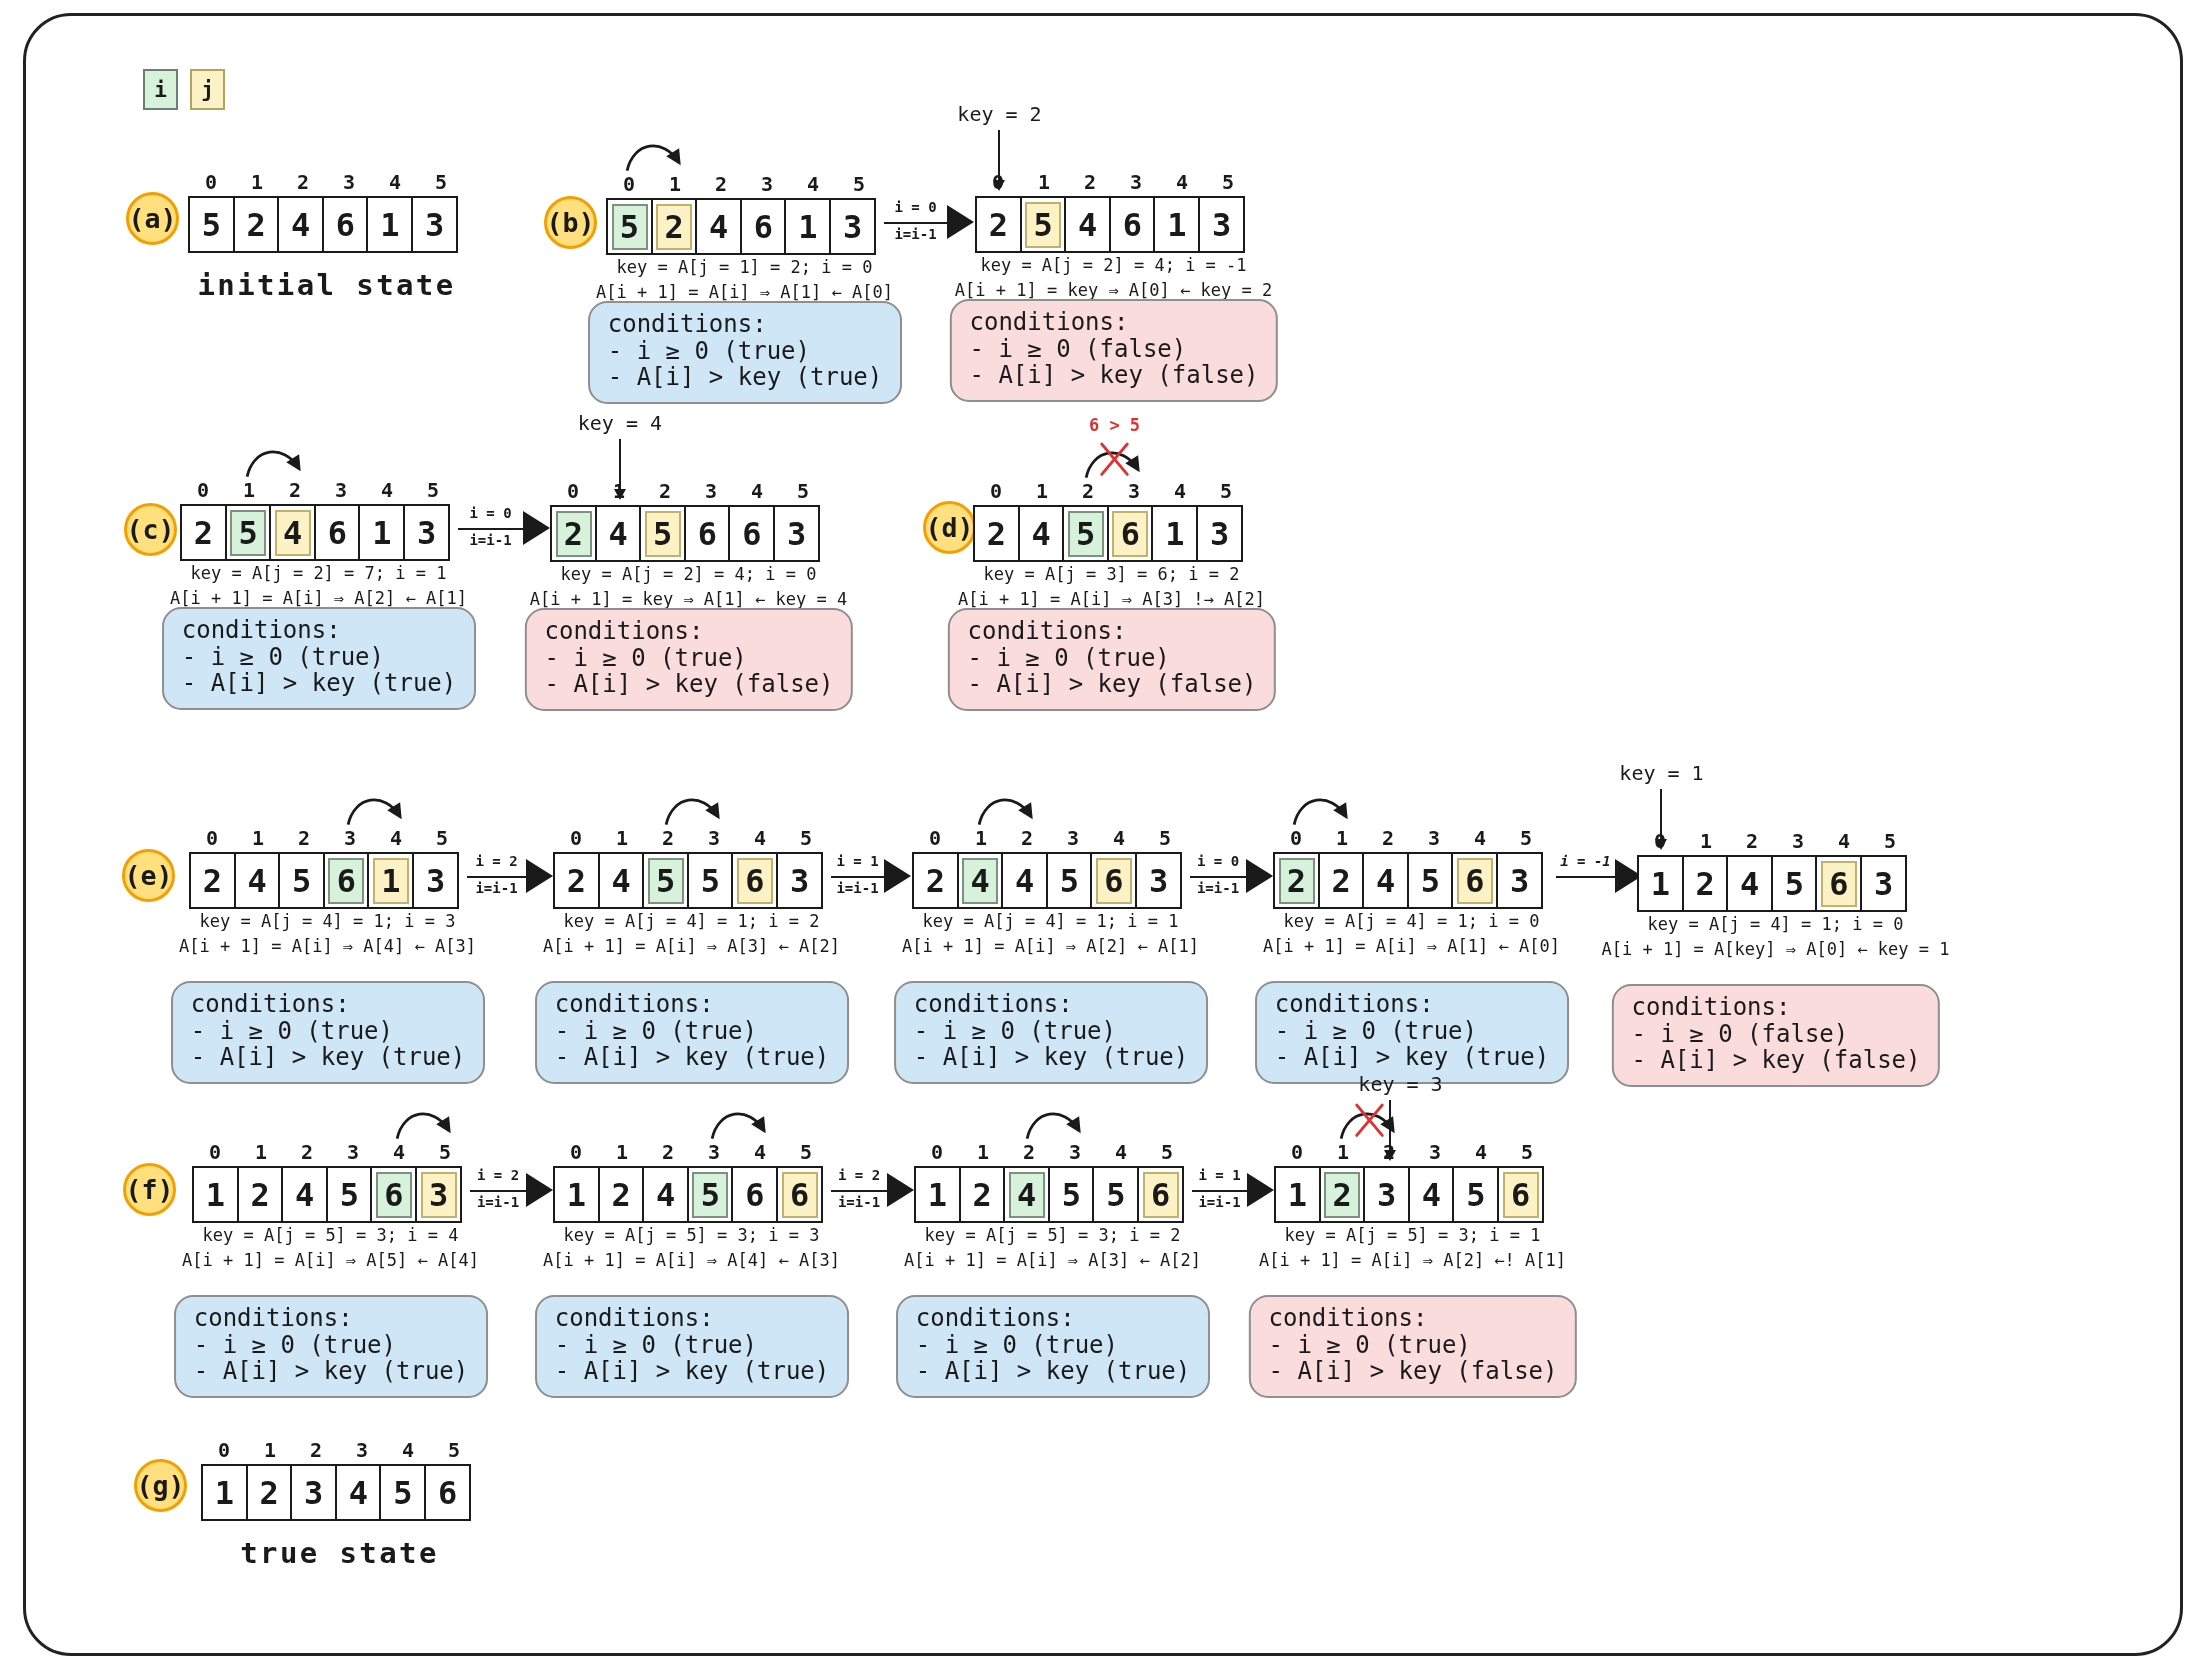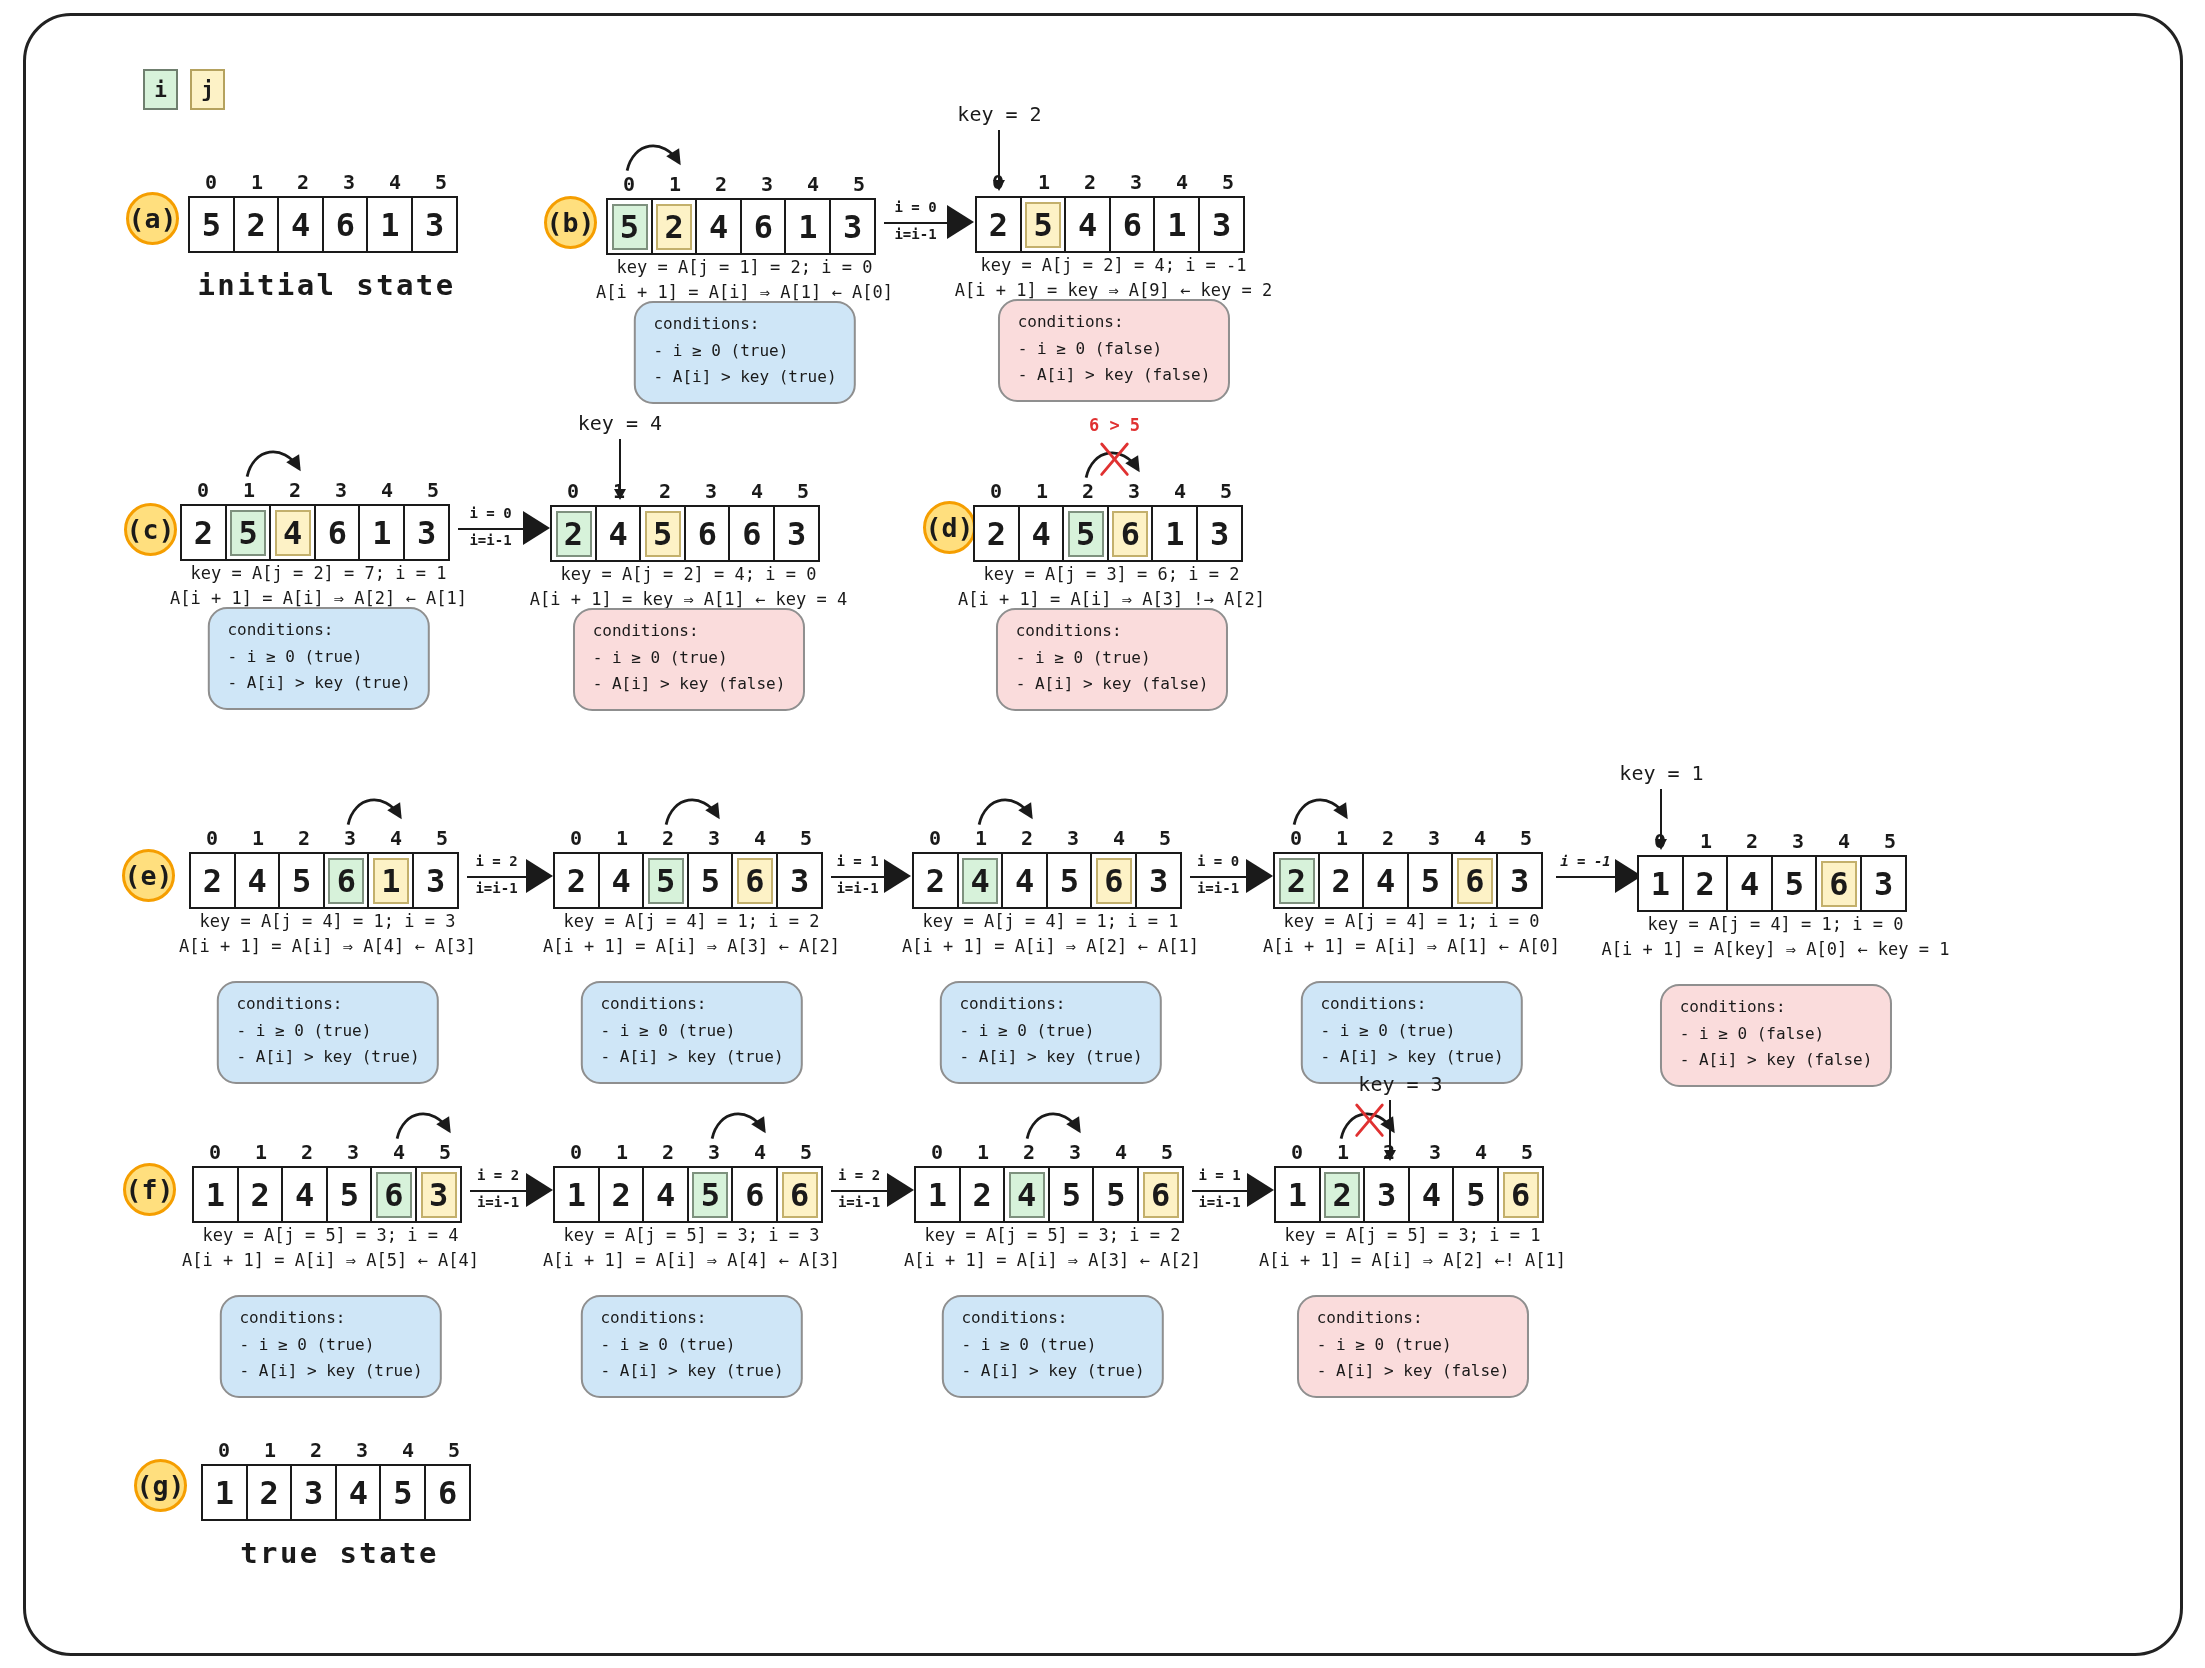--- a/index.html
+++ b/index.html
@@ -28,21 +28,21 @@
   .hl{width:32px;height:42px;border:2.4px solid;display:flex;align-items:center;justify-content:center;}
   .hl.green{background:#d7f2da;border-color:#7e917e;}
   .hl.yellow{background:#fdf2c6;border-color:#c3b06c;}
   .cap{position:absolute;left:-111px;width:499px;text-align:center;font-size:17px;
     white-space:nowrap;font-weight:500;}
   .cap1{top:85px;} .cap2{top:110px;}
   .state{position:absolute;left:-111px;width:499px;text-align:center;top:98px;
     font-size:29px;font-weight:bold;letter-spacing:2.4px;}
   .cond{position:absolute;top:129px;left:50%;transform:translateX(-50%);
     border:2.4px solid #8f8f8f;border-radius:19.3px;padding:8px 17.7px 11.3px 17.7px;
-    font-size:16px;line-height:26.6px;white-space:nowrap;font-weight:500;}
+    font-size:24px;line-height:26.6px;white-space:nowrap;font-weight:500;}
   .step.deep .cond{top:155px;}
   .cond.blue{background:#cfe6f7;}
   .cond.pink{background:#fadcdc;}
   .curve{position:absolute;top:-35px;overflow:visible;}
   .curvepath{fill:none;stroke:#1a1a1a;stroke-width:3.5;}
   .xline{stroke:#e03131;stroke-width:3.5;stroke-linecap:round;}
   .curve-note{position:absolute;top:-64px;text-align:center;width:113px;
     font-size:17px;color:#e03131;font-weight:bold;}
   .keytext{position:absolute;top:-68px;width:193px;text-align:center;font-size:20px;
     font-weight:500;white-space:nowrap;}
@@ -194,21 +194,21 @@
           <span class="v">6</span>
         </div>
         <div class="cell">
           <span class="v">1</span>
         </div>
         <div class="cell">
           <span class="v">3</span>
         </div>
       </div>
       <div class="cap cap1">key = A[j = 2] = 4; i = -1</div>
-      <div class="cap cap2">A[i + 1] = key ⇒ A[9] ← key = 2</div>
+      <div class="cap cap2">A[i + 1] = key ⇒ A[0] ← key = 2</div>
       <div class="cond pink">
         <div>conditions:</div>
         <div>- i ≥ 0 (false)</div>
         <div>- A[i] &gt; key (false)</div>
       </div>
     </div>
   <div class="step" style="left:180px;top:478px">
       <svg class="curve" viewBox="0 0 91 50" style="left: 59px; width: 73px; height: 40px;">
         <path class="curvepath" d="M 10 42 C 18 6, 55 0, 75 32" marker-end="url(#ah)"></path>
       </svg>

